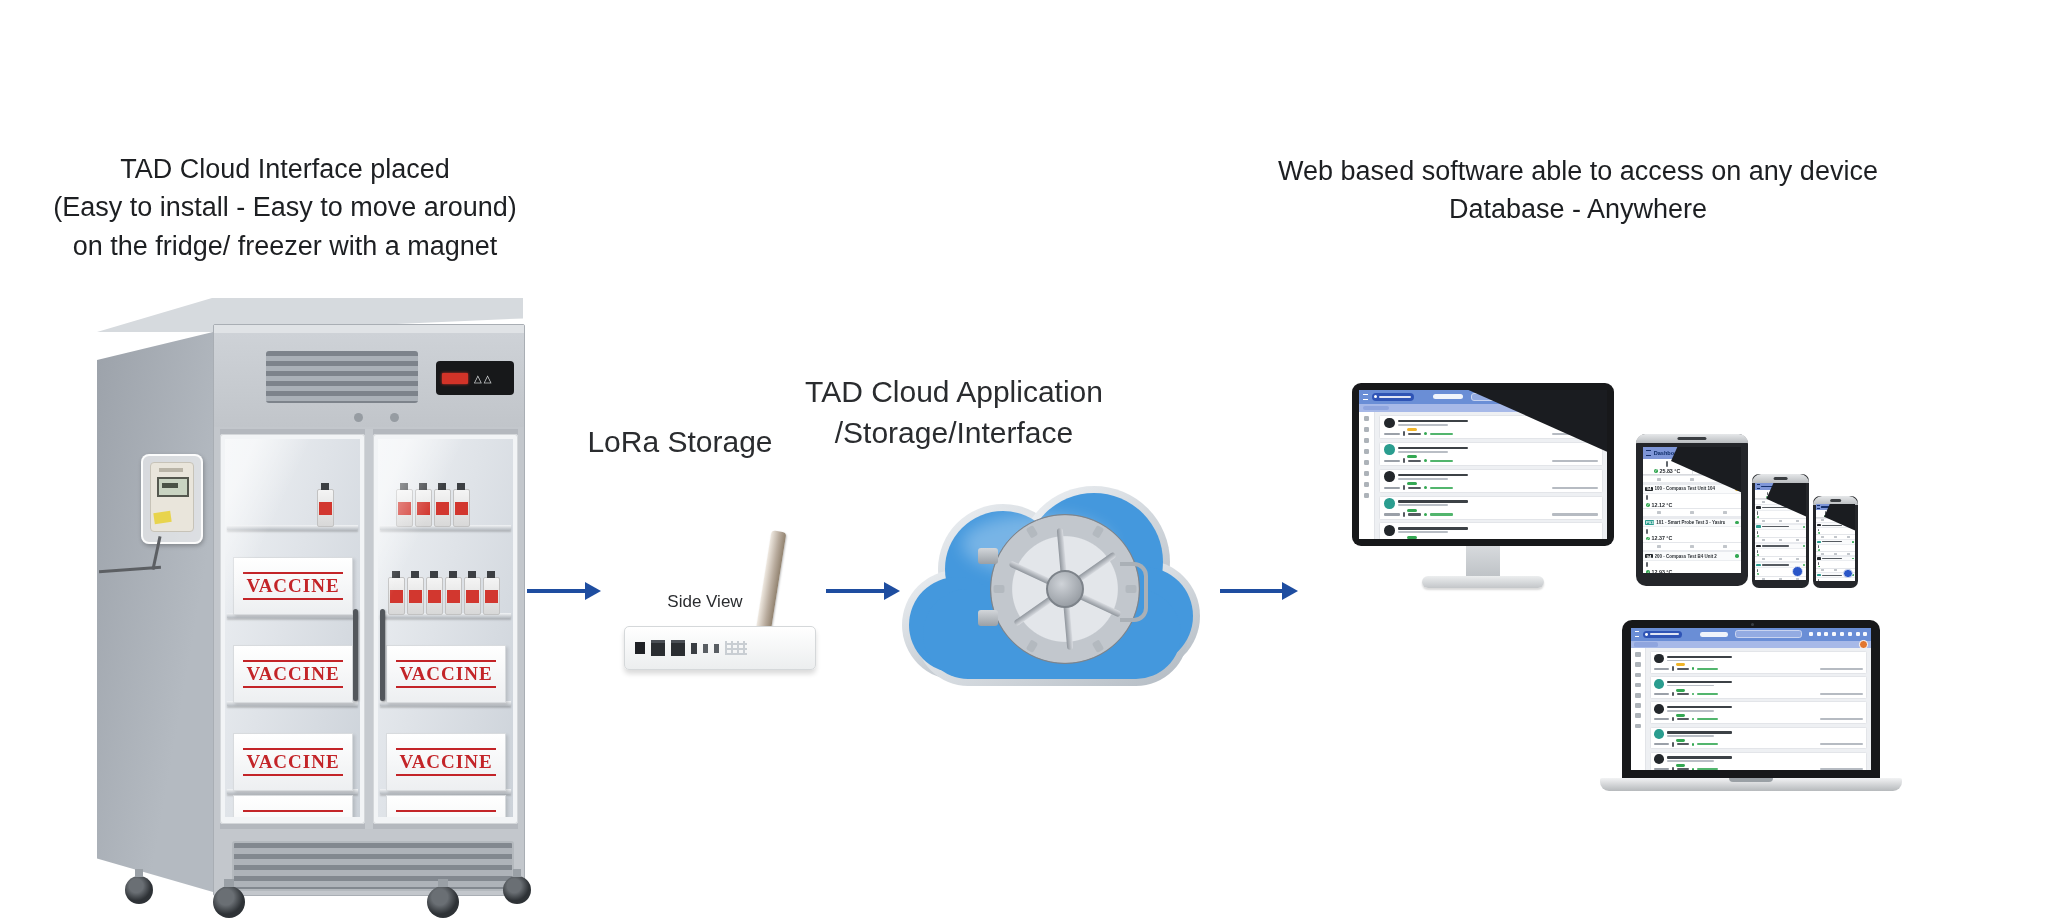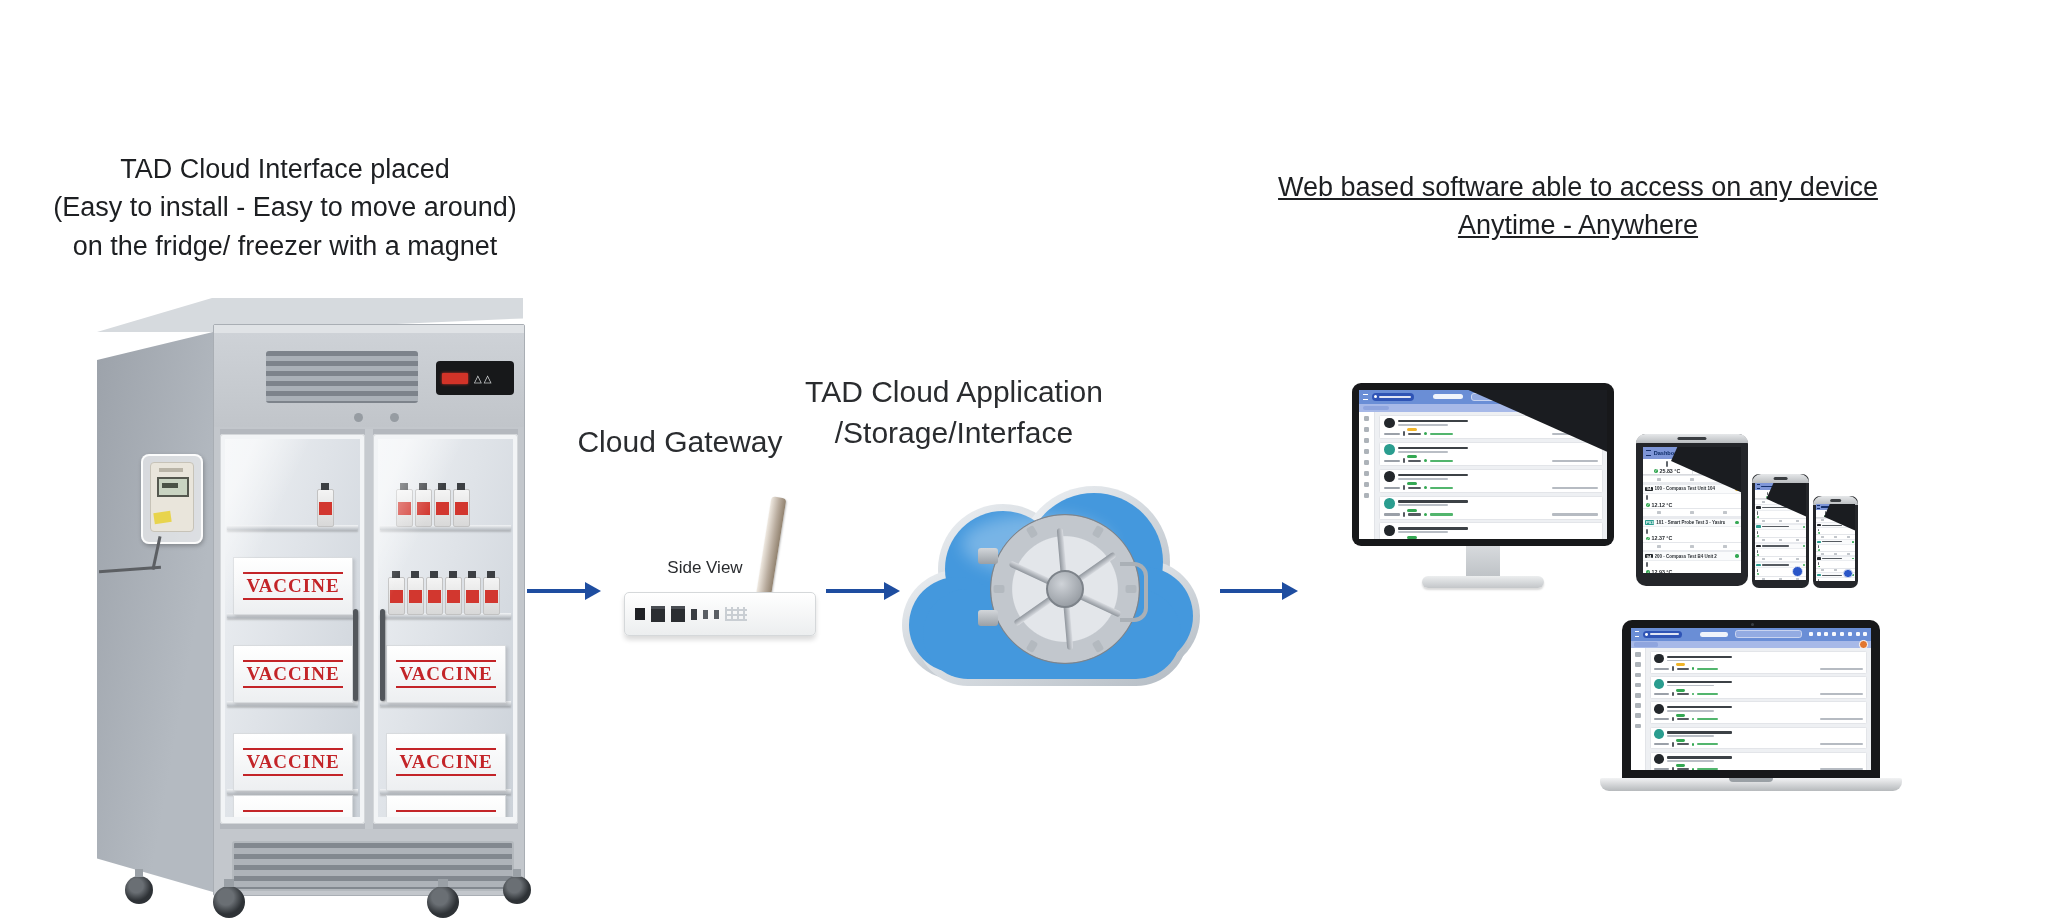--- a/index.html
+++ b/index.html
@@ -72,21 +72,21 @@
   .logger .lcd{position:absolute;left:6px;top:14px;width:28px;height:16px;background:#c9d4c2;
           border:2px solid #55584f;}
   .logger .lcd::after{content:"";position:absolute;left:3px;top:4px;width:16px;height:5px;background:#4a5246;}
   .logger .sticker{position:absolute;left:3px;bottom:8px;width:17px;height:11px;background:#e8d44d;
           transform:rotate(-8deg);}
   .logger .brand{position:absolute;left:8px;top:5px;width:24px;height:4px;background:#b9b4a7;}
   .wire1{position:absolute;left:60px;top:268px;width:3px;height:34px;background:#5c5f63;transform:rotate(12deg);}
   .wire2{position:absolute;left:4px;top:300px;width:62px;height:3px;background:#5c5f63;transform:rotate(-4deg);}
 
   
-  .gateway{position:absolute;left:622px;top:490px;width:230px;height:152px;}
+  .gateway{position:absolute;left:622px;top:524px;width:230px;height:152px;}
   .gw-view{position:absolute;left:18px;top:68px;width:130px;text-align:center;font-size:17px;color:#2a2c2f;}
   .gw-ant{position:absolute;left:132px;top:6px;width:15px;height:112px;border-radius:4px;
           background:linear-gradient(90deg,#efe9e1,#b9ac9e 55%,#91826f);
           transform:rotate(9deg);transform-origin:50% 100%;box-shadow:1px 1px 2px rgba(0,0,0,.25);}
   .gw-hinge{position:absolute;left:130px;top:112px;width:22px;height:12px;background:#a2958a;
           border-radius:2px;transform:rotate(9deg);}
   .gw-body{position:absolute;left:2px;top:102px;width:192px;height:44px;border-radius:5px;
           background:linear-gradient(#ffffff,#eceeef);border:1px solid #d5d8da;
           box-shadow:0 4px 5px rgba(0,0,0,.14);display:flex;align-items:center;gap:6px;
           padding:0 10px;box-sizing:border-box;}
@@ -226,25 +226,25 @@
 <body>
 
 <div class="stage">
 
 
   <div class="caption" style="left:30px;top:150px;width:510px;">
     <div>TAD Cloud Interface placed</div>
     <div>(Easy to install - Easy to move around)</div>
     <div>on the fridge/ freezer with a magnet</div>
   </div>
-  <div class="caption" style="left:1278px;top:168px;width:600px;text-decoration:underline;">
+  <div class="caption" style="left:1278px;top:152px;width:600px;">
     <div>Web based software able to access on any device</div>
-    <div>Anytime - Anywhere</div>
-  </div>
-  <div class="lbl" style="left:575px;top:425px;width:210px;">Cloud Gateway</div>
+    <div>Database - Anywhere</div>
+  </div>
+  <div class="lbl" style="left:575px;top:425px;width:210px;">LoRa Storage</div>
   <div class="lbl" style="left:754px;top:372px;width:400px;line-height:1.35;">
     <div>TAD Cloud Application</div>
     <div>/Storage/Interface</div>
   </div>
 
   <div class="arrow" style="left:527px;top:589px;width:58px;"></div>
   <div class="arrow" style="left:826px;top:589px;width:58px;"></div>
   <div class="arrow" style="left:1220px;top:589px;width:62px;"></div>
 
   <div class="fridge">

